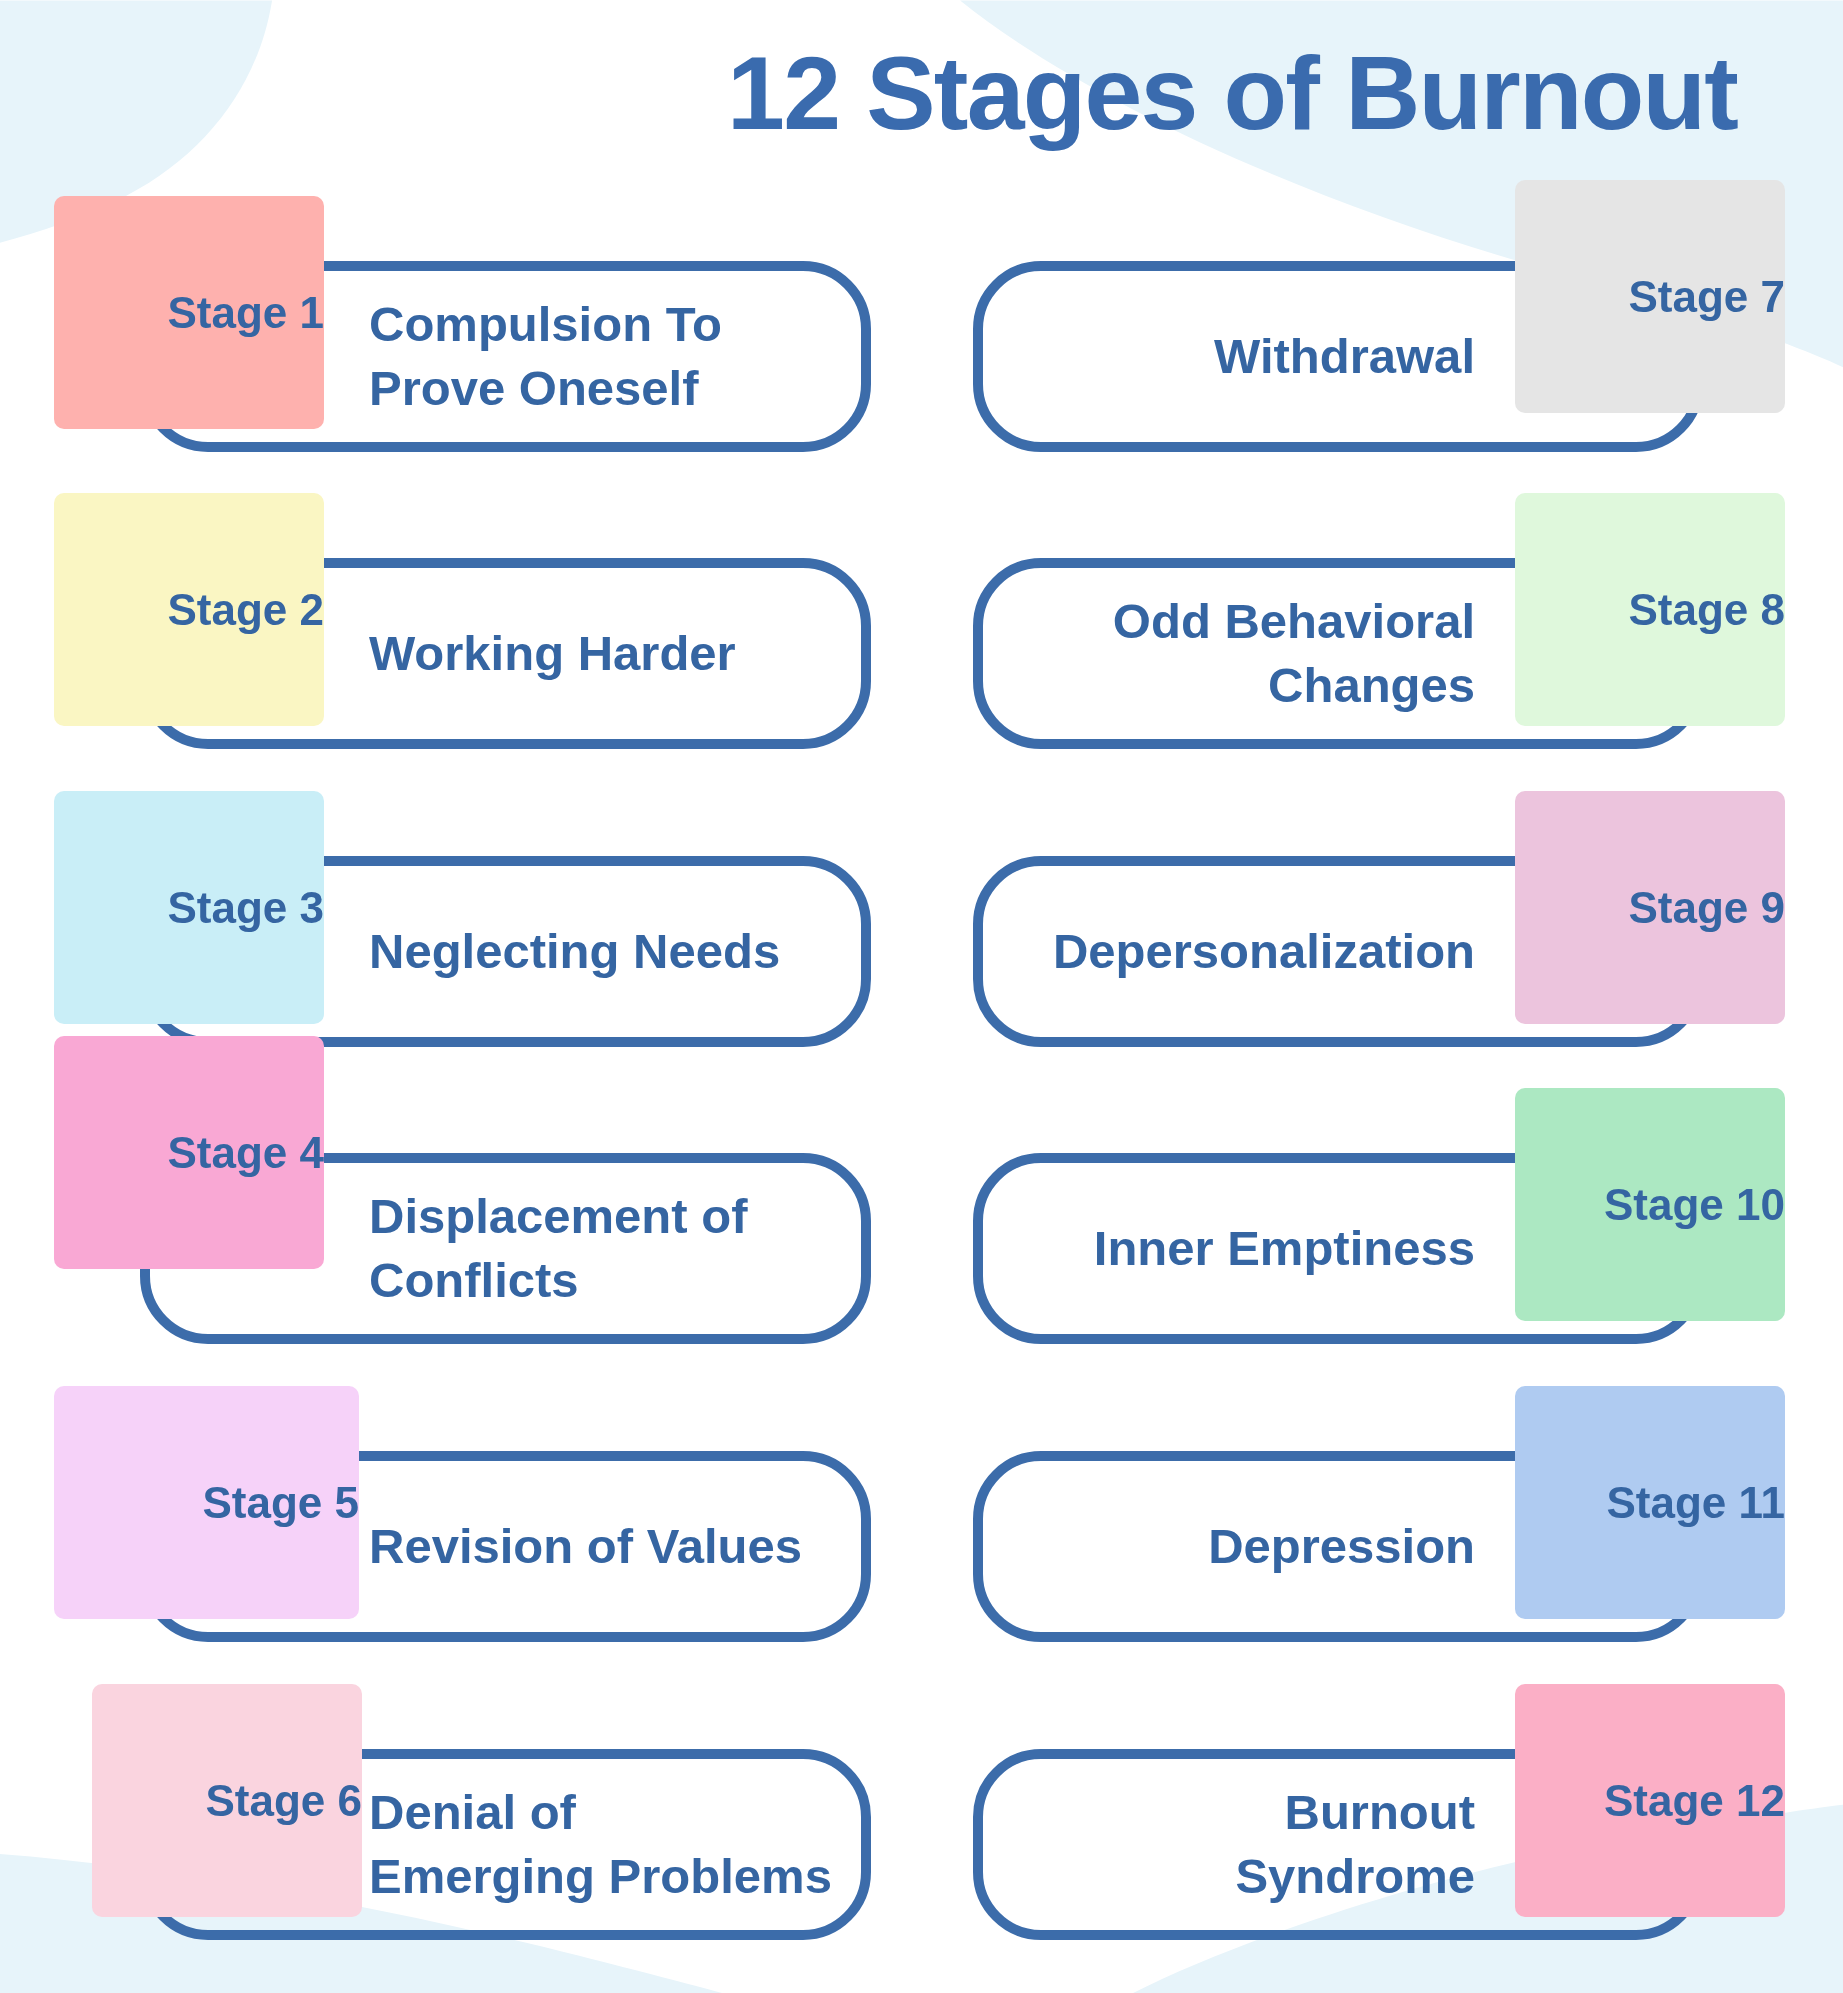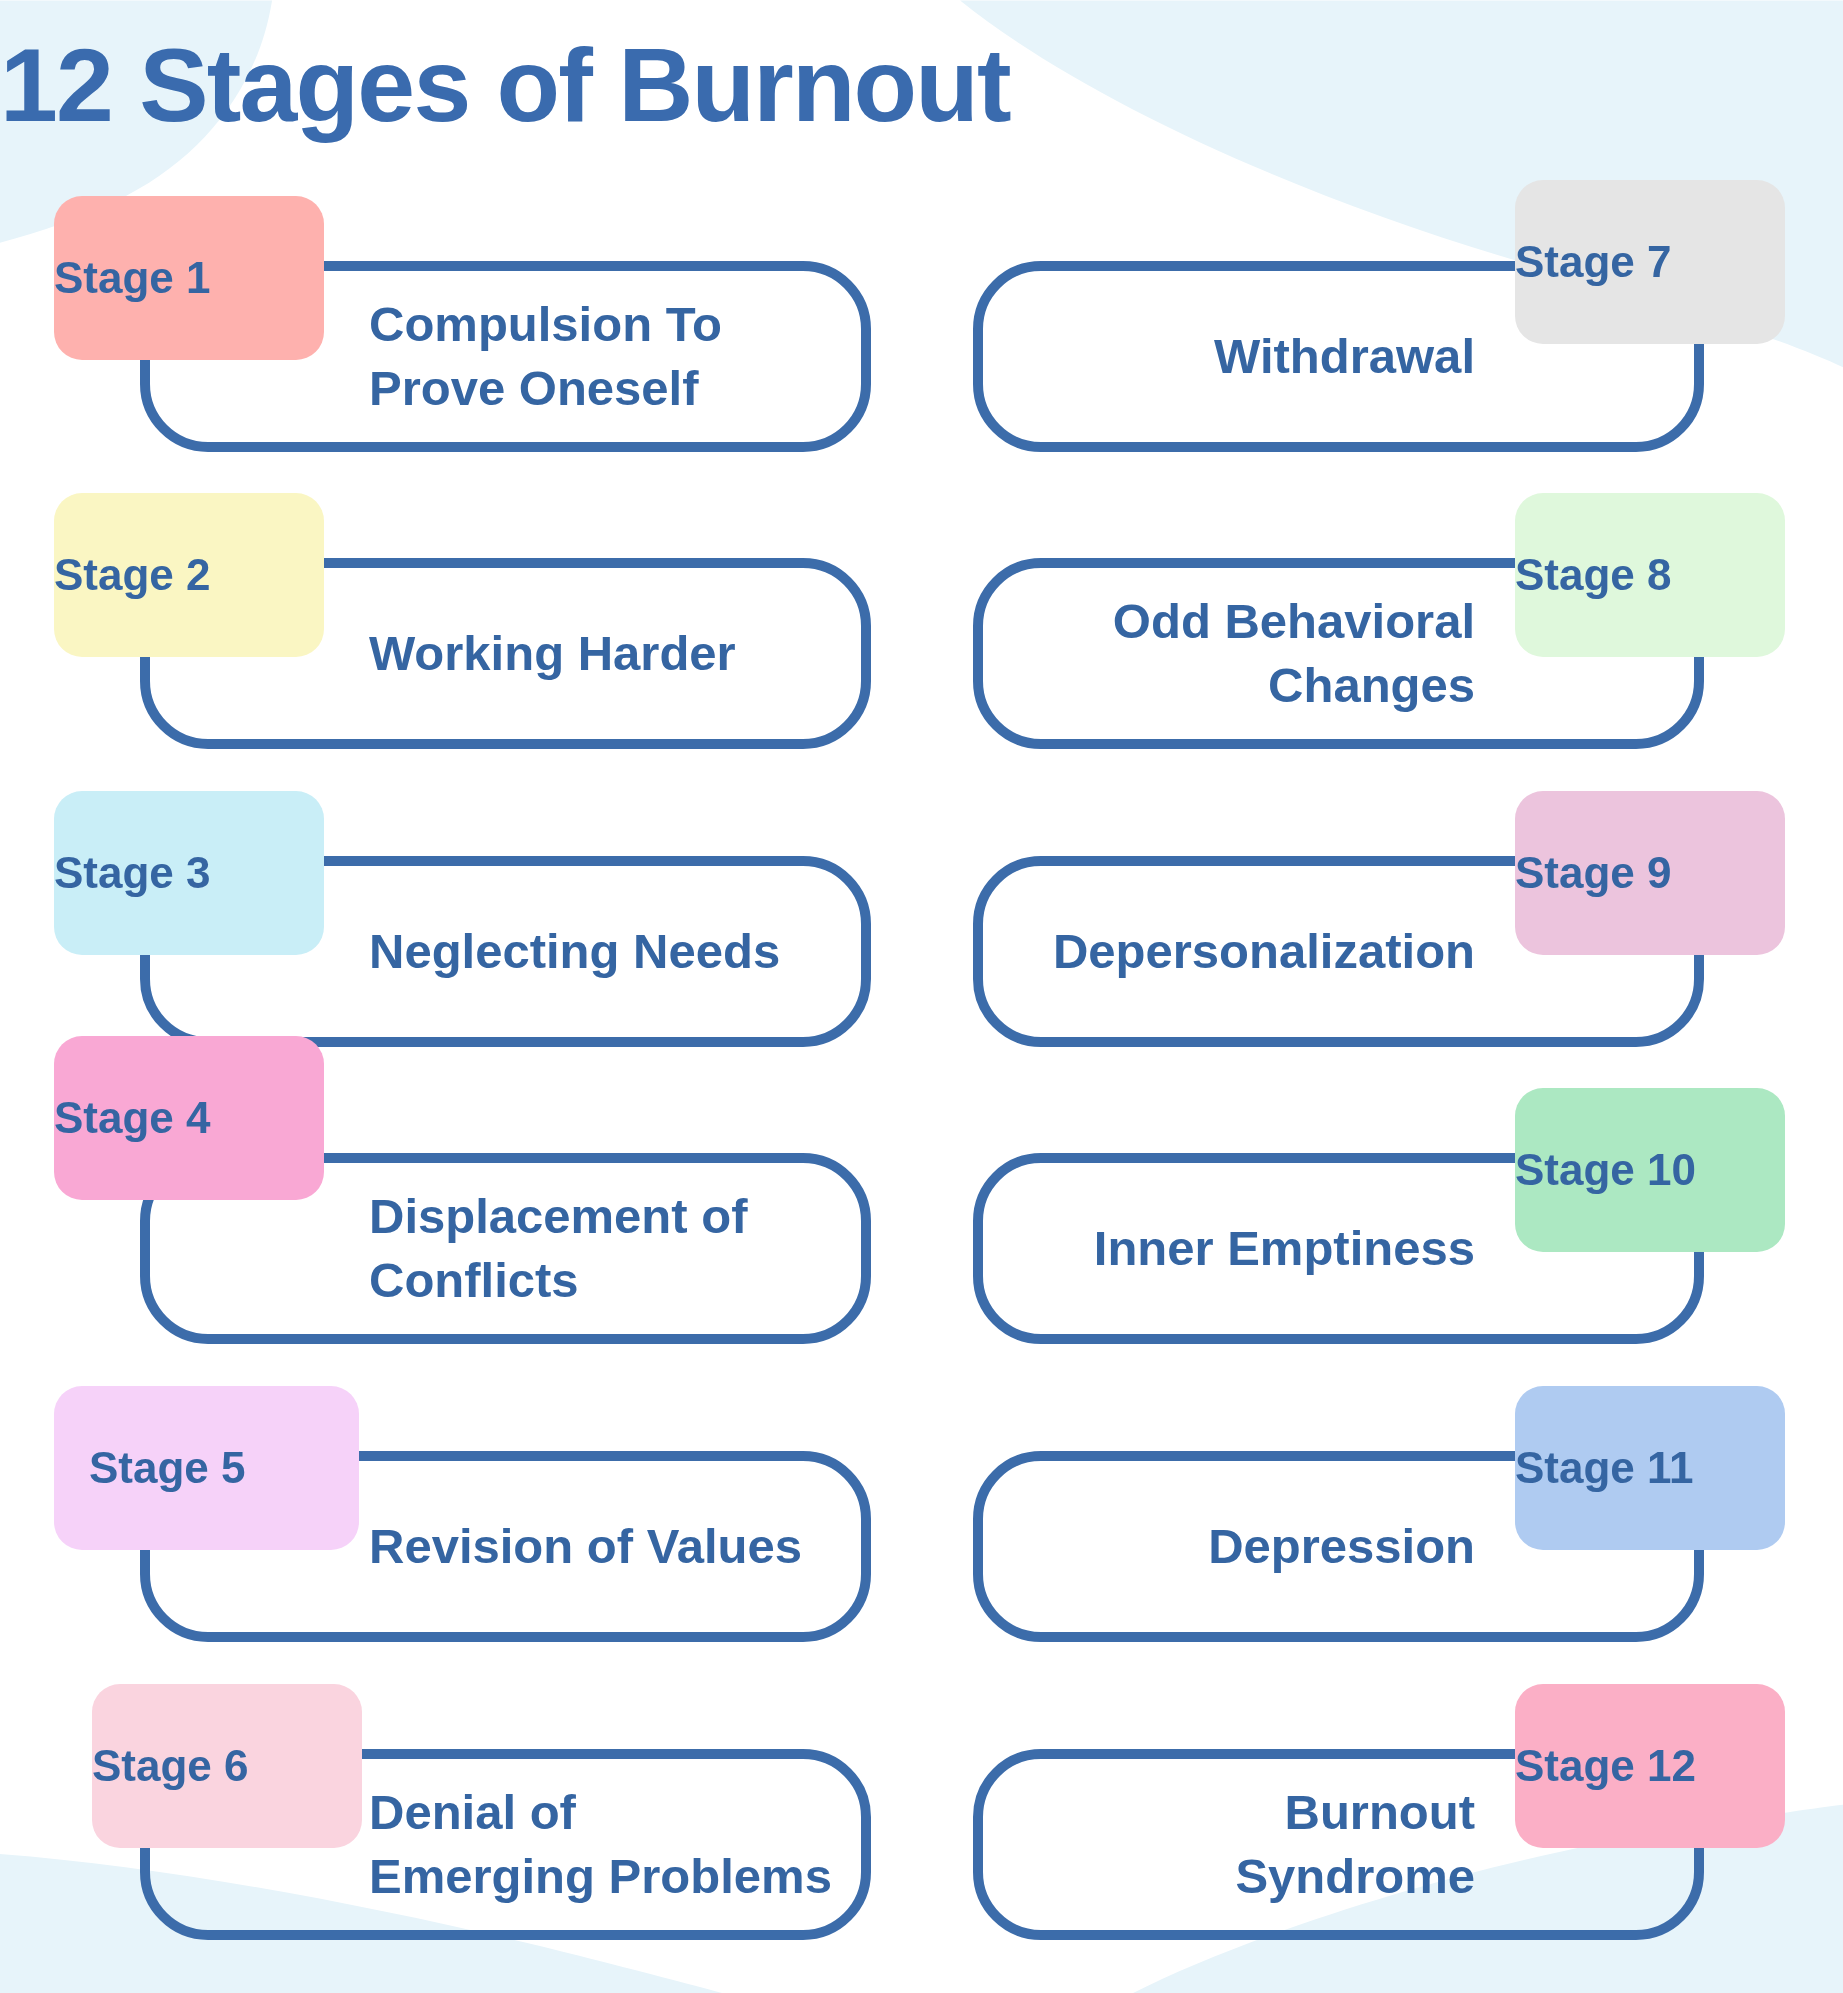--- a/index.html
+++ b/index.html
@@ -14,21 +14,21 @@
     position:relative;
     width:1843px;height:1994px;
     background:var(--canvas-bg);
     overflow:hidden;
     font-family:"Liberation Sans",sans-serif;
   }
   .bg-blobs{position:absolute;left:0;top:0;width:1843px;height:1994px;z-index:0;}
   .bg-blobs path{fill:var(--blob-color);}
   .page-title{
     position:absolute;left:0;top:26px;width:1729px;
-    margin:0;text-align:left;
+    margin:8px;text-align:right;
     font-size:104px;font-weight:700;letter-spacing:-1.8px;
     color:var(--title-color);z-index:1;
   }
   .pill{
     position:absolute;width:731px;height:191px;
     border:10.5px solid var(--outline-color);
     border-radius:68px;
     background:transparent;
     box-sizing:border-box;
     display:flex;align-items:center;
@@ -39,23 +39,23 @@
   .pill-label{
     display:block;width:100%;
     font-size:49px;font-weight:700;line-height:1.3;
     color:var(--text-color);
     white-space:pre-line;
     box-sizing:border-box;
   }
   .pill.left .pill-label{text-align:left;padding:0 26px 0 219px;}
   .pill.right .pill-label{text-align:right;padding:0 219px 0 35px;}
   .badge{
-    position:absolute;width:270px;height:164px;
-    border-radius:28px;
-    display:flex;align-items:center;justify-content:flex-start;
+    position:absolute;width:270px;height:233px;
+    border-radius:10px;
+    display:flex;align-items:center;justify-content:flex-end;
     z-index:3;
   }
   .badge.left{left:54px;}
   .badge.right{left:1515px;}
   .badge-label{
     font-size:44px;font-weight:700;color:var(--text-color);
   }
 </style>
 </head>
 <body>

